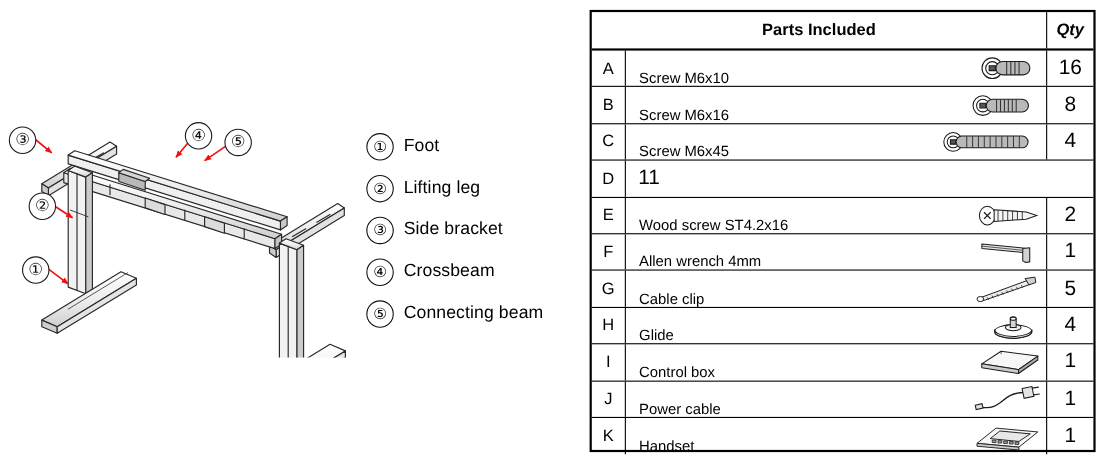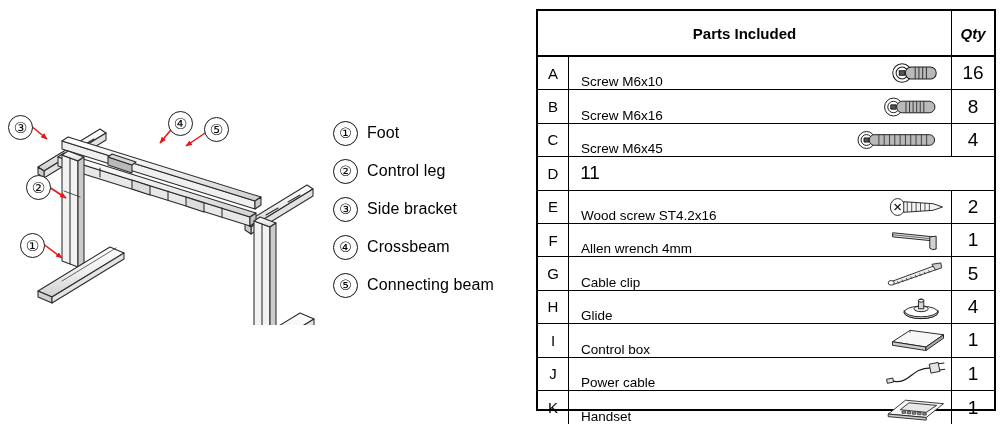--- a/index.html
+++ b/index.html
@@ -21,21 +21,21 @@
               display:flex;align-items:center;justify-content:center;
               font-size:14px;line-height:1;margin-right:9px;flex:0 0 auto;}
   .legend-label{font-size:16px;letter-spacing:.1px;white-space:nowrap;}
 
   
   #parts-table{position:absolute;left:536px;top:9px;width:460px;height:402px;
                border:2.2px solid #000;box-sizing:border-box;background:#fff;}
   .t-row{display:flex;height:33.4px;box-sizing:border-box;
          border-bottom:1.4px solid #000;}
   .t-row:last-child{border-bottom:none;}
-  .t-head{height:46px;box-sizing:border-box;border-bottom:2.2px solid #000;
+  .t-head{height:35px;box-sizing:border-box;border-bottom:2.2px solid #000;
           display:flex;text-align:center;}
   .c-letter{width:31px;flex:0 0 31px;border-right:1.8px solid #000;
             display:flex;align-items:center;justify-content:center;
             font-size:15px;box-sizing:border-box;}
   .c-desc{flex:1 1 auto;position:relative;display:flex;align-items:flex-end;
           box-sizing:border-box;padding-left:12px;font-size:13.5px;
           border-right:1.8px solid #000;overflow:hidden;}
   .c-qty{width:42px;flex:0 0 42px;display:flex;align-items:center;
          justify-content:center;font-size:19px;box-sizing:border-box;}
   .head-title{flex:1 1 auto;display:flex;align-items:center;justify-content:center;
@@ -153,21 +153,21 @@
   <div class="callout" style="left:204px;top:117px;">⑤</div>
 </div>
 
 <div id="legend">
   <div class="legend-row">
     <span class="legend-num">①</span>
     <span class="legend-label">Foot</span>
   </div>
   <div class="legend-row">
     <span class="legend-num">②</span>
-    <span class="legend-label">Control leg</span>
+    <span class="legend-label">Lifting leg</span>
   </div>
   <div class="legend-row">
     <span class="legend-num">③</span>
     <span class="legend-label">Side bracket</span>
   </div>
   <div class="legend-row">
     <span class="legend-num">④</span>
     <span class="legend-label">Crossbeam</span>
   </div>
   <div class="legend-row">

